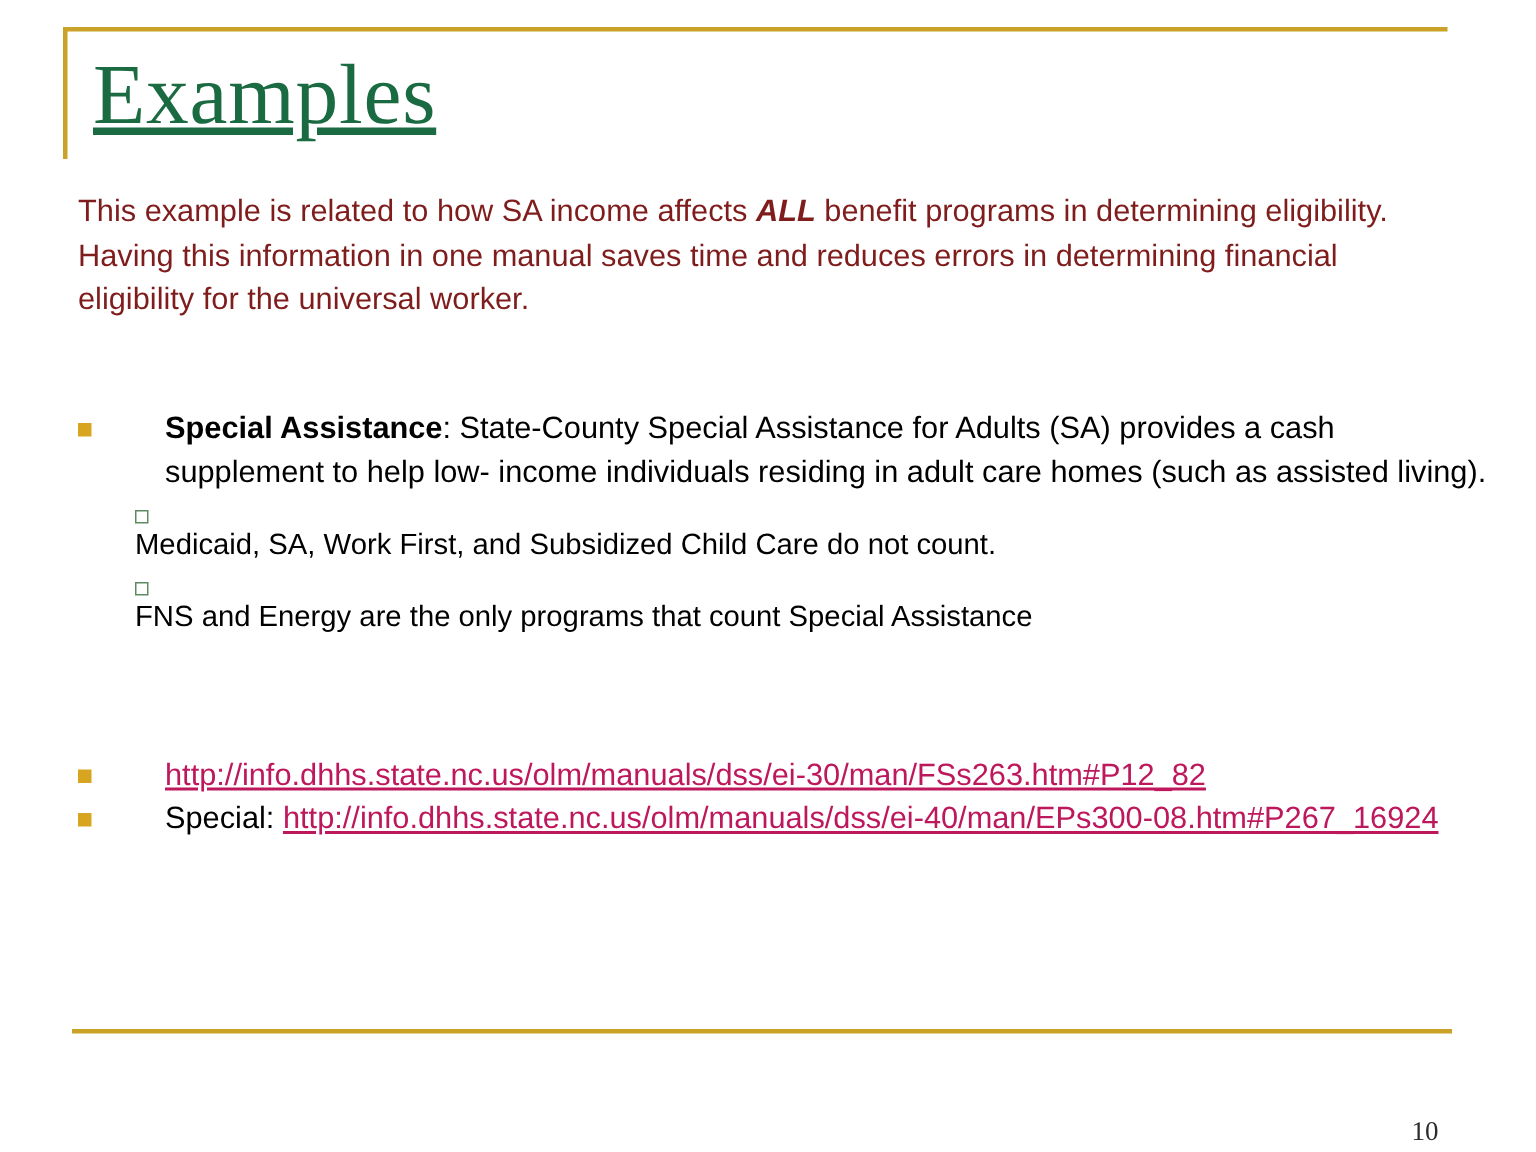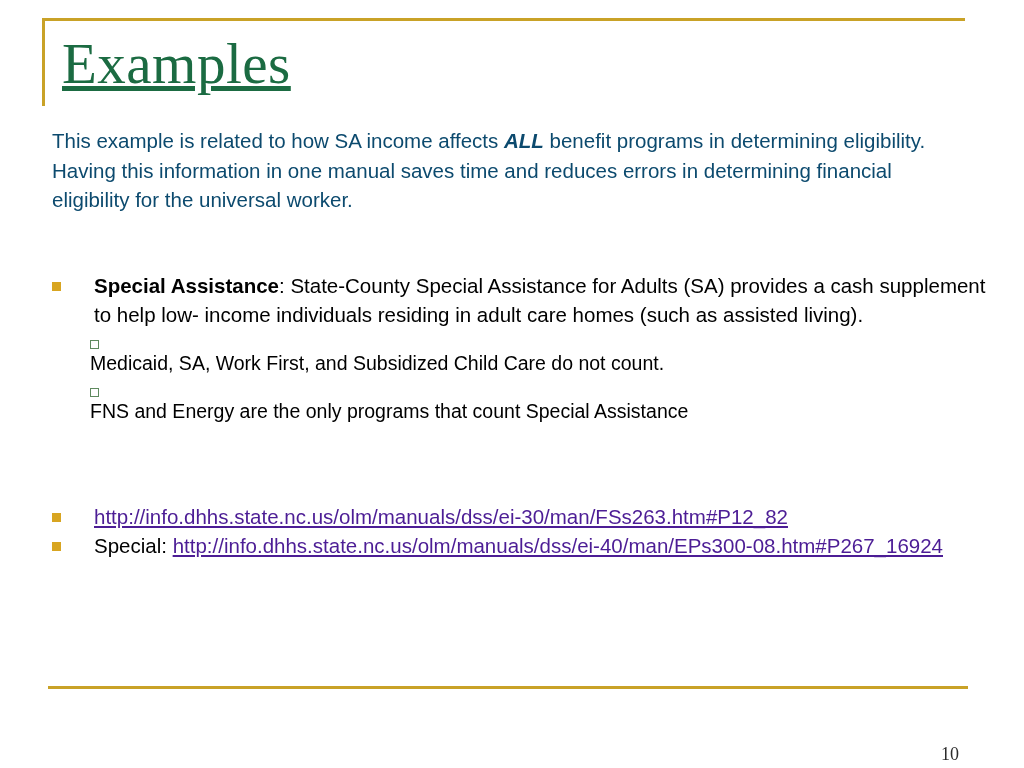--- a/index.html
+++ b/index.html
@@ -62,33 +62,34 @@
     left: 52px;
     top: 126px;
     width: 940px;
   }
 
   .intro-para {
     margin: 0;
     font-size: 20.5px;
     line-height: 29.5px;
     width: 880px;
-    color: #0c4a6e;
+    color: #7f1d1d;
   }
   .intro-para b {
     font-weight: bold;
     font-style: italic;
   }
 
   
   .bullet-l1 {
     display: flex;
     align-items: flex-start;
     font-size: 20.5px;
     line-height: 29.5px;
+    gap: 16px;
   }
   .bullet-l1 > .marker {
     flex: 0 0 auto;
     width: 42px;
     padding-top: 11px;
     box-sizing: border-box;
   }
   .sq-filled {
     display: block;
     width: 9px;
@@ -120,21 +121,21 @@
     display: block;
     width: 9px;
     height: 9px;
     border: 1.5px solid #5F8A5F;
     background: #ffffff;
     box-sizing: border-box;
   }
   .bullet-l2 > .btext { flex: 1 1 auto; }
 
   .link {
-    color: #4c1d95;
+    color: #be185d;
     text-decoration: underline;
     word-break: break-all;
   }
 
   .spacer-sm { height: 20px; }
   .spacer-lg { height: 56px; }
 
   
   #page-number {
     position: absolute;

